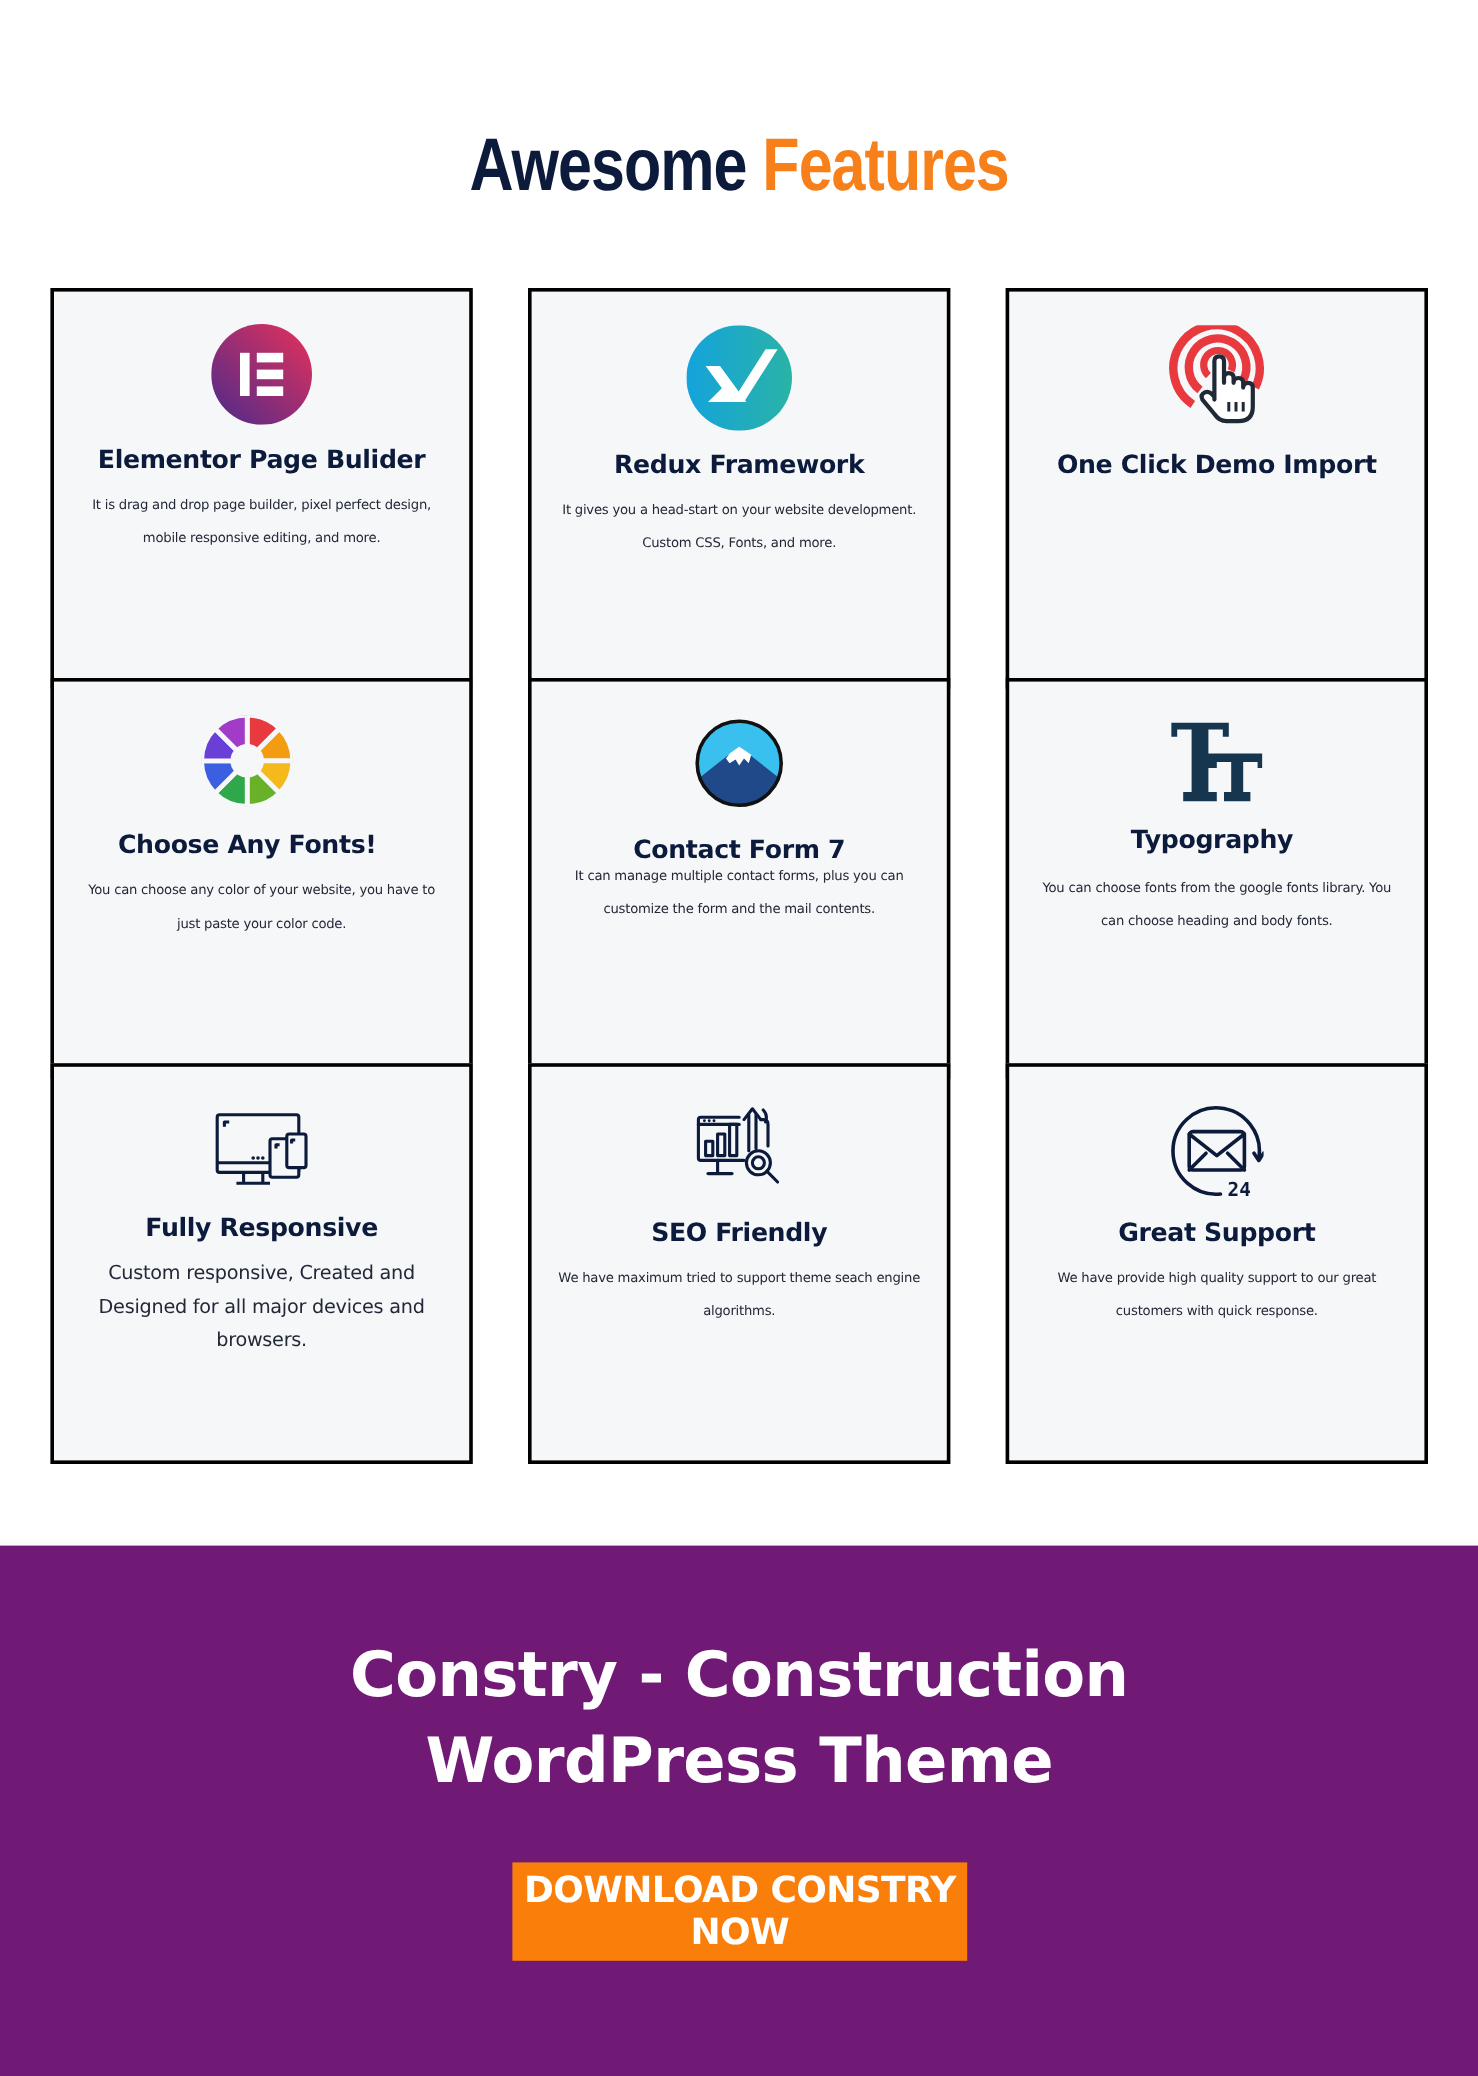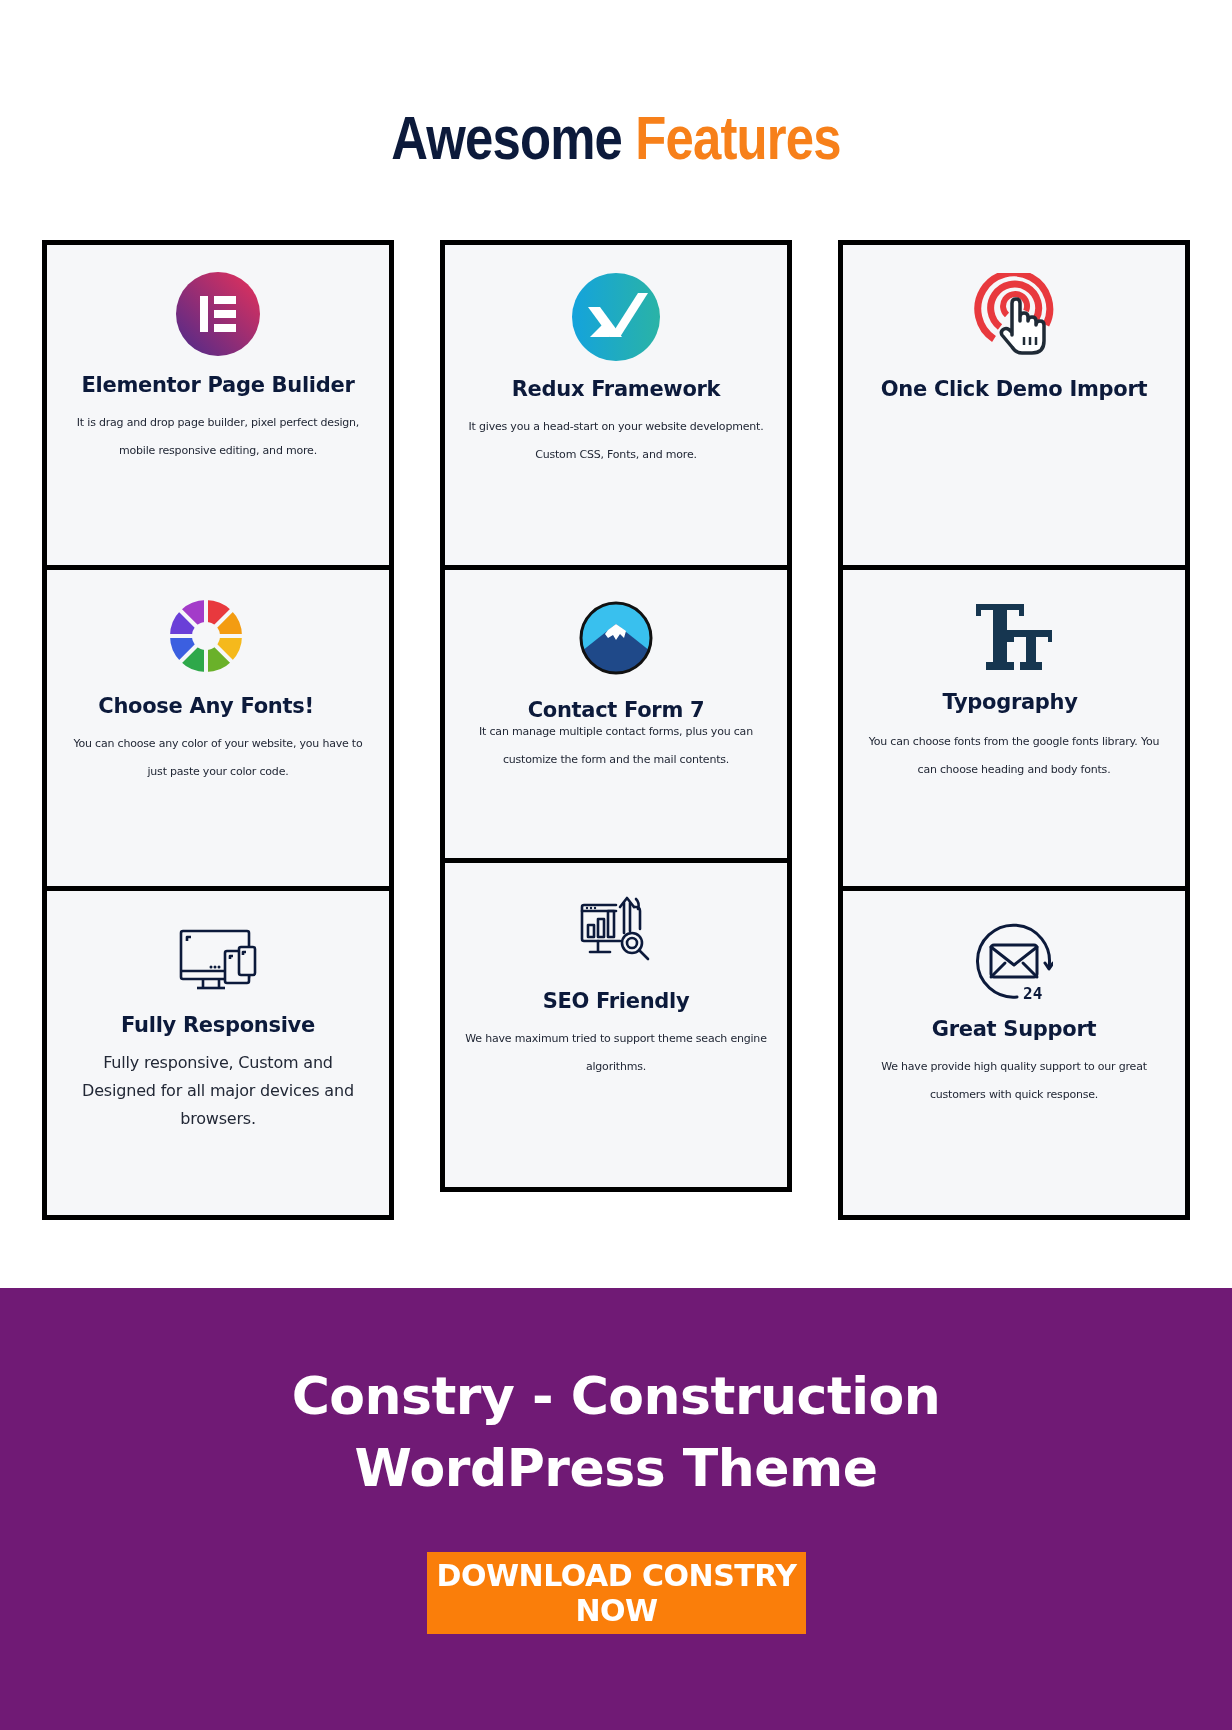--- a/index.html
+++ b/index.html
@@ -11,21 +11,21 @@
       position: absolute; top: 98px; left: 0; width: 1232px; text-align: center;
       font-family: "Liberation Sans", sans-serif; font-weight: 700; font-size: 62px;
       letter-spacing: -1px; transform: scaleX(0.82); transform-origin: center;
       line-height: 80px;
     }
     .features-title .t1 { color: #0c1a3b; }
     .features-title .t2 { color: #f7801a; }
 
     .card {
       position: absolute; width: 352px; height: 334px;
-      background: #f6f7f9; border: 5px solid #000000;
+      background: #f6f7f9; border: 3px solid #000000;
       text-align: center;
     }
     .card .icon-wrap {
       position: absolute; left: 0; width: 100%; display: flex; justify-content: center;
     }
     .card .card-title {
       position: absolute; left: 0; width: 100%;
       font-family: "DejaVu Sans", sans-serif; font-weight: 700; font-size: 21px;
       color: #0c1a3b; letter-spacing: -0.3px;
     }
@@ -182,24 +182,24 @@
           <path d="M64,26 V23 H67"></path>
         </g>
         <g fill="#0c1a3b">
             <circle cx="32" cy="38" r="1.5"></circle>
             <circle cx="36" cy="38" r="1.5"></circle>
             <circle cx="40" cy="38" r="1.5"></circle>
           </g>
       </svg>
     </div>
     <div class="card-title" style="top:122px;">Fully Responsive</div>
-    <div class="card-desc" style="top:158px; font-size:16px;">Fully responsive, Custom and Designed for all major devices and browsers.</div>
-  </div>
-
-  <div class="card" style="left:440px; top:858px;padding-left:34px;">
+    <div class="card-desc" style="top:158px; font-size:16px;">Custom responsive, Created and Designed for all major devices and browsers.</div>
+  </div>
+
+  <div class="card" style="left:440px; top:886px;padding-left:34px;">
     <div class="icon-wrap" style="top:32px;">
       <svg width="72" height="72" viewBox="0 0 72 72">
         <g fill="none" stroke="#0c1a3b" stroke-width="2.6" stroke-linejoin="round" stroke-linecap="round">
           <path d="M40,46 H4 Q2,46 2,44 V12 Q2,10 4,10 H36"></path>
           <line x1="2" y1="16" x2="36" y2="16"></line>
           <line x1="18" y1="46" x2="18" y2="56"></line>
           <line x1="10" y1="57" x2="30" y2="57"></line>
           <rect x="8" y="30" width="6" height="12"></rect>
           <rect x="18" y="24" width="6" height="18"></rect>
           <rect x="28" y="16" width="6" height="26"></rect>

